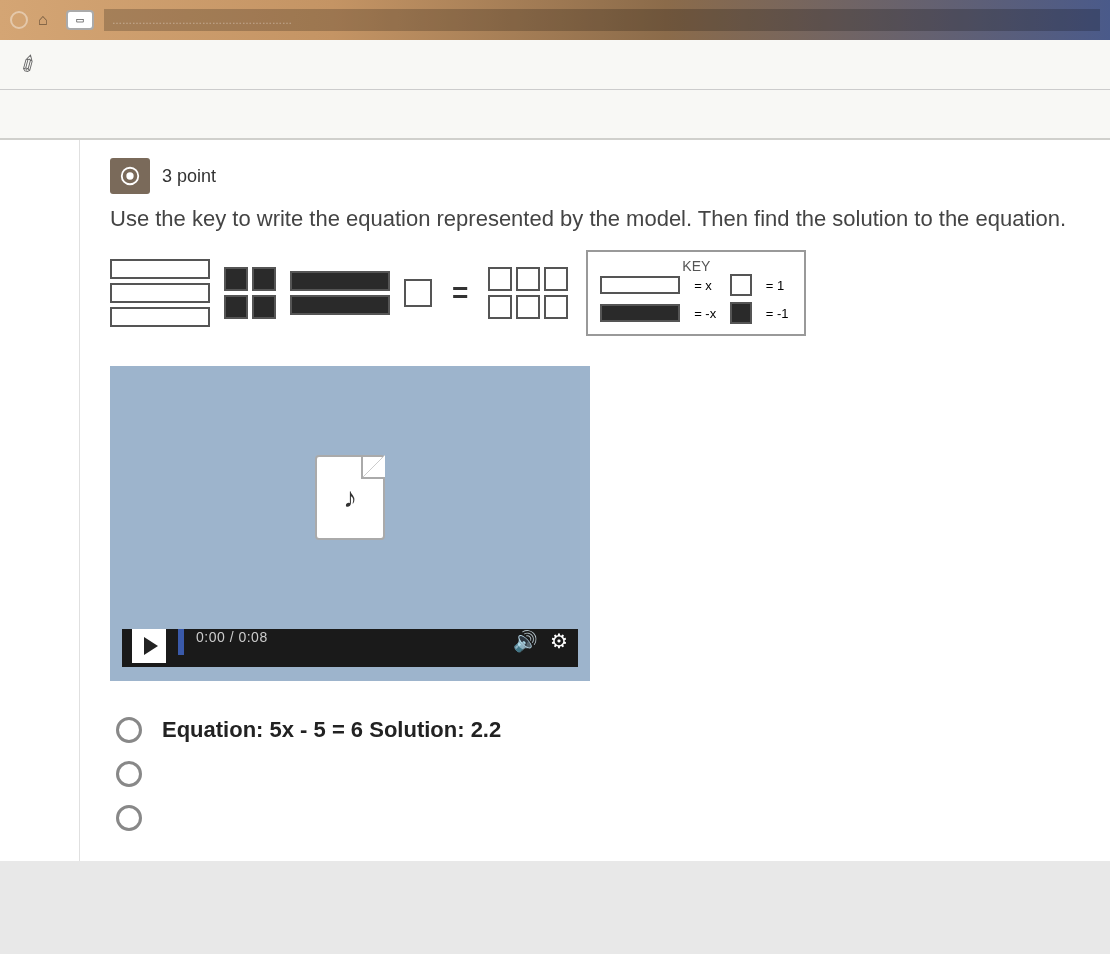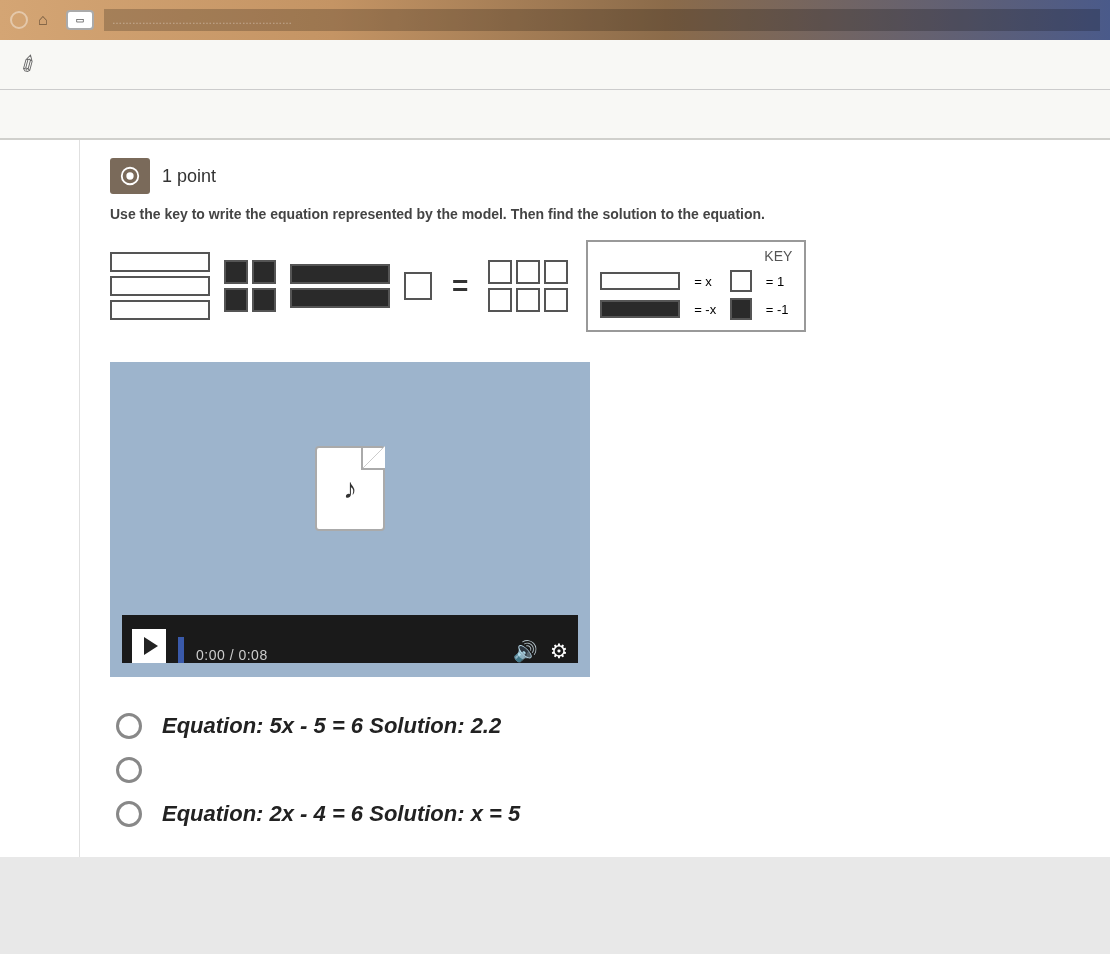--- a/index.html
+++ b/index.html
@@ -17,60 +17,60 @@
 .nav-tabs { height: 50px; background: #f8f8f5; border-bottom: 2px solid #d0d0cc; }
 
 .content { background: #fff; padding: 0; display: flex; }
 .left-margin { width: 80px; border-right: 1px solid #e0e0e0; }
 .main { flex: 1; padding: 0 30px 30px 30px; }
 
 .question-header { display: flex; align-items: center; gap: 12px; padding: 18px 0 12px 0; }
 .q-icon { width: 40px; height: 36px; background: #7a6a5a; border-radius: 3px; display: flex; align-items: center; justify-content: center; color: #fff; font-size: 14px; }
 .points { font-size: 18px; color: #333; }
 
-.instruction { font-size: 14px; color: #444; margin-bottom: 18px; font-weight: bold; }
+.instruction { font-size: 22px; color: #444; margin-bottom: 18px; }
 
 .model-row { display: flex; align-items: center; gap: 18px; margin-bottom: 30px; }
 .equation-vis { display: flex; align-items: center; gap: 14px; }
 
 .x-bars { display: flex; flex-direction: column; gap: 4px; }
 .x-bar { width: 100px; height: 20px; border: 2px solid #555; background: #fff; }
 .x-bar.neg { background: #2a2a2a; }
 
 .ones-grid { display: grid; grid-template-columns: repeat(2, 24px); grid-auto-rows: 24px; gap: 4px; }
 .ones-grid.three { grid-template-columns: repeat(3, 24px); }
 .one-sq { width: 24px; height: 24px; border: 2px solid #555; background: #fff; }
 .one-sq.neg { background: #2a2a2a; }
 .one-sq.big { width: 28px; height: 28px; }
 
 .eq-sign { font-size: 28px; font-weight: bold; color: #333; padding: 0 6px; }
 
 .key-box { border: 2px solid #999; padding: 6px 12px 10px 12px; min-width: 220px; }
-.key-title { text-align: right; font-size: 14px; color: #555; margin-bottom: 6px; }
+.key-title { text-align: center; font-size: 14px; color: #555; }
 .key-grid { display: grid; grid-template-columns: auto auto auto auto; gap: 6px 10px; align-items: center; font-size: 13px; }
 .key-bar { width: 80px; height: 18px; border: 2px solid #555; background: #fff; }
 .key-bar.neg { background: #2a2a2a; }
 .key-sq { width: 22px; height: 22px; border: 2px solid #555; background: #fff; }
 .key-sq.neg { background: #2a2a2a; }
 
 .media-area { width: 480px; height: 315px; background: #9db4cc; padding: 0; display: flex; flex-direction: column; margin-bottom: 36px; }
 .media-canvas { flex: 1; display: flex; align-items: center; justify-content: center; }
 .file-ic { width: 70px; height: 85px; background: #fff; border: 2px solid #aaa; border-radius: 4px; position: relative; display: flex; align-items: center; justify-content: center; }
 .file-ic::before { content: ""; position: absolute; top: -2px; right: -2px; width: 22px; height: 22px; background: linear-gradient(135deg, transparent 48%, #ccc 50%, #fff 52%); border-left: 2px solid #aaa; border-bottom: 2px solid #aaa; }
 .note { font-size: 28px; color: #333; }
 
-.media-bar { height: 48px; background: #1a1a1a; display: flex; align-items: flex-end; padding: 0 10px; gap: 12px; margin: 0 12px 14px 12px; }
+.media-bar { height: 38px; background: #1a1a1a; display: flex; align-items: flex-start; padding: 0 10px; gap: 12px; margin: 0 12px 14px 12px; }
 .play-btn { width: 34px; height: 34px; background: #fff; display: flex; align-items: center; justify-content: center; }
 .play-tri { width: 0; height: 0; border-left: 14px solid #222; border-top: 9px solid transparent; border-bottom: 9px solid transparent; margin-left: 3px; }
 .prog-track { width: 6px; height: 26px; background: #3a5aaa; }
 .time { color: #ccc; font-size: 14px; letter-spacing: 0.5px; flex: 0 0 auto; }
 .media-spacer { flex: 1; }
 .vol-ic, .gear-ic { color: #fff; font-size: 20px; }
 
-.options { display: flex; flex-direction: column; gap: 18px; padding-left: 6px; font-style: italic; }
+.options { display: flex; flex-direction: column; gap: 18px; padding-left: 6px; }
 .option { display: flex; align-items: center; gap: 20px; }
 .radio { width: 26px; height: 26px; border: 3px solid #888; border-radius: 50%; flex-shrink: 0; }
 .option-text { font-size: 22px; font-weight: bold; color: #222; }
 </style>
 </head>
 <body>
 
 <div class="browser-top">
   <div class="circle"></div>
   <div class="home-ic">⌂</div>
@@ -88,21 +88,21 @@
   <div class="left-margin"></div>
   <div class="main">
 
     <div class="question-header">
       <div class="q-icon">
         <svg width="22" height="22" viewBox="0 0 24 24" fill="none" stroke="#fff" stroke-width="2">
             <circle cx="12" cy="12" r="9"></circle>
             <circle cx="12" cy="12" r="3" fill="#fff"></circle>
           </svg>
       </div>
-      <span class="points">1 point</span>
+      <span class="points">3 point</span>
     </div>
 
     <div class="instruction">Use the key to write the equation represented by the model.  Then find the solution to the equation.</div>
 
     <div class="model-row">
       <div class="equation-vis">
         <div class="x-bars">
           <div class="x-bar"></div>
           <div class="x-bar"></div>
           <div class="x-bar"></div>
@@ -167,18 +167,17 @@
     <div class="options">
       <div class="option">
         <div class="radio"></div>
         <span class="option-text">Equation: 5x - 5 = 6  Solution: 2.2</span>
       </div>
       <div class="option">
         <div class="radio"></div>
       </div>
       <div class="option">
         <div class="radio"></div>
-        <span class="option-text">Equation: 2x - 4 = 6   Solution: x = 5</span>
       </div>
     </div>
 
   </div>
 </div>
 
 </body></html>

